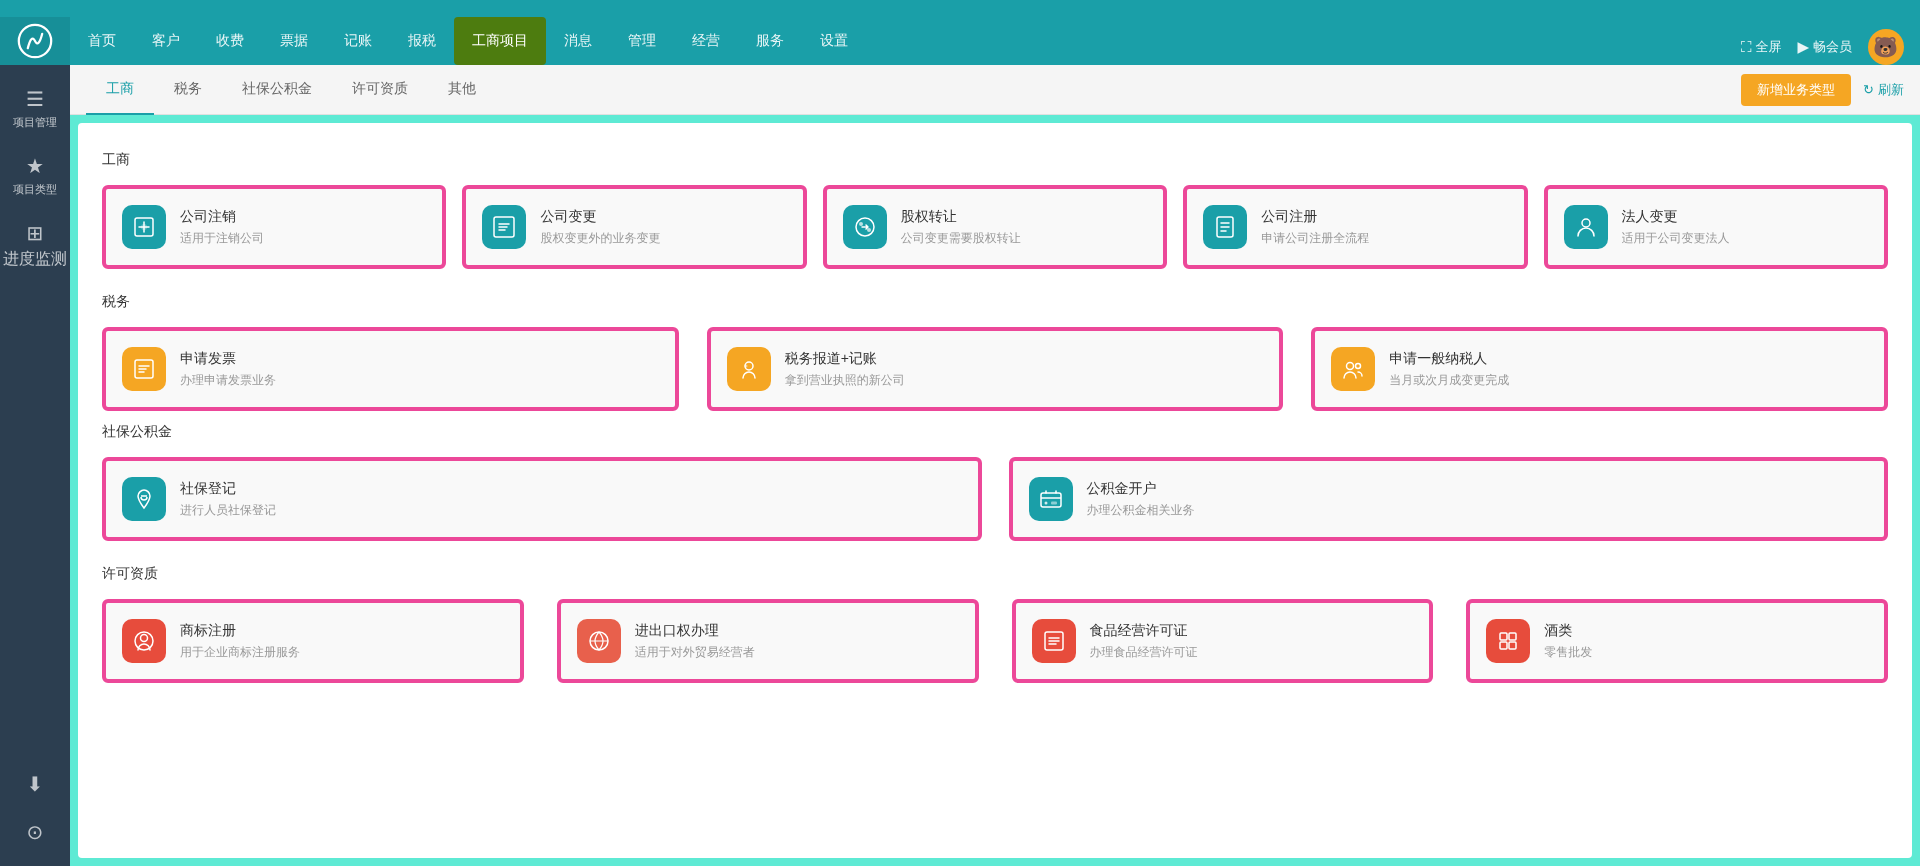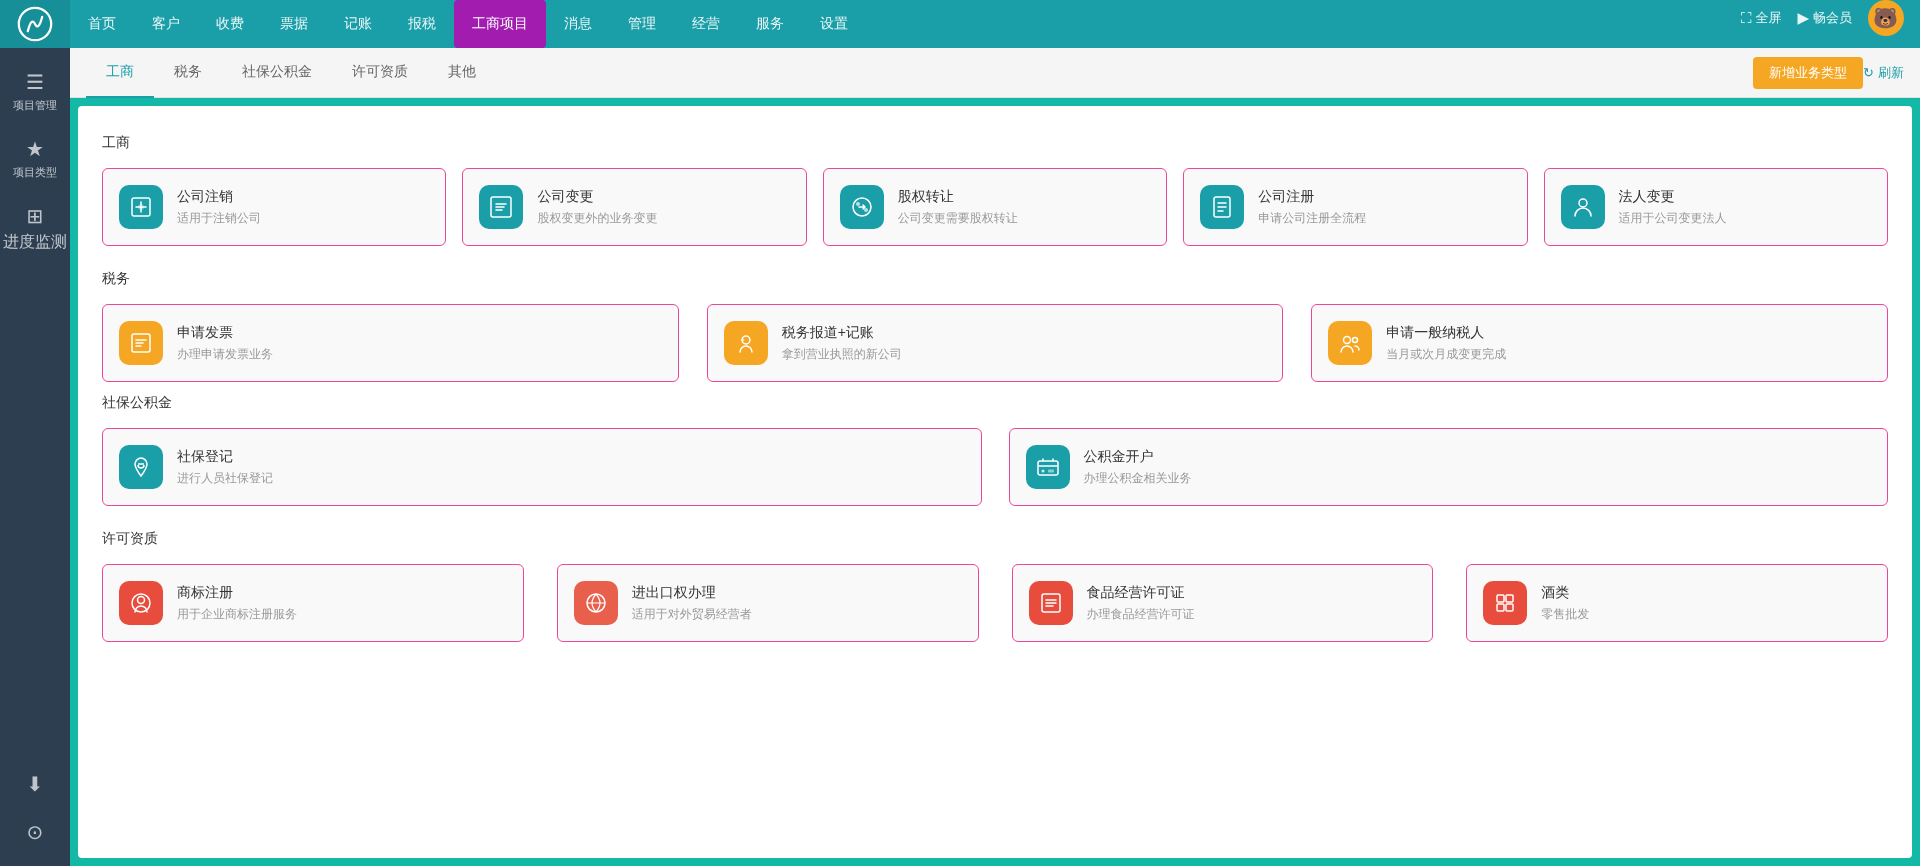--- a/index.html
+++ b/index.html
@@ -8,21 +8,21 @@
       color: rgba(255,255,255,0.9);
       padding: 0 18px;
       height: 48px;
       display: flex;
       align-items: center;
       font-size: 14px;
       cursor: pointer;
       white-space: nowrap;
     }
     .nav-item.active {
-      background: #a21caf;
+      background: #4d7c0f;
       color: white;
       border-radius: 4px;
     }
 
     
     .main-layout {
       display: flex;
       flex: 1;
       overflow: hidden;
     }
@@ -53,21 +53,21 @@
       width: 100%;
       padding-bottom: 10px;
     }
 
     
     .content-area {
       flex: 1;
       display: flex;
       flex-direction: column;
       overflow: hidden;
-      background: #14b8a6;
+      background: #5eead4;
     }
 
     
     .tab-bar {
       background: #f5f5f5;
       border-bottom: 1px solid #e0e0e0;
       display: flex;
       align-items: center;
       padding: 0 16px;
       height: 50px;
@@ -86,20 +86,21 @@
     }
     .tab-item.active {
       color: #1a9fa8;
       border-bottom: 2px solid #1a9fa8;
       font-weight: 500;
     }
     .tab-actions {
       margin-left: auto;
       display: flex;
       align-items: center;
+      gap: 12px;
     }
     .btn-add {
       background: #f5a623;
       color: white;
       border: none;
       padding: 7px 16px;
       border-radius: 4px;
       font-size: 13px;
       cursor: pointer;
       white-space: nowrap;
@@ -150,21 +151,21 @@
     }
     .cards-grid-4 {
       display: grid;
       grid-template-columns: repeat(4, 1fr);
       gap: 33px;
       margin-bottom: 24px;
     }
 
     .card {
       background: #f9f9f9;
-      border: 1px solid #ec4899;
+      border: 4px solid #ec4899;
       border-radius: 6px;
       padding: 16px;
       display: flex;
       align-items: center;
       gap: 14px;
       cursor: pointer;
       transition: box-shadow 0.2s;
     }
 
     .card-icon {
@@ -194,21 +195,21 @@
       font-size: 12px;
       color: #999;
       white-space: nowrap;
       overflow: hidden;
       text-overflow: ellipsis;
     }
   </style>
 </head>
 <body>
 
-<div style="position:relative; display:flex; align-items:flex-start; background:#1a9fa8; height:48px; flex-shrink:0;">
+<div style="position:relative; display:flex; align-items:flex-end; background:#1a9fa8; height:65px; flex-shrink:0;">
   <div style="width:70px;height:48px;background:#178f98;display:flex;align-items:center;justify-content:center;flex-shrink:0;">
     <svg viewBox="0 0 40 40" width="36" height="36" fill="none">
       <circle cx="20" cy="20" r="18" stroke="white" stroke-width="2.5" fill="none"></circle>
       <path d="M12 28 Q16 12 20 20 Q24 28 28 12" stroke="white" stroke-width="2.5" fill="none" stroke-linecap="round"></path>
     </svg>
   </div>
   <div style="display:flex; align-items:center;">
     <div class="nav-item">首页</div>
     <div class="nav-item">客户</div>
     <div class="nav-item">收费</div>

